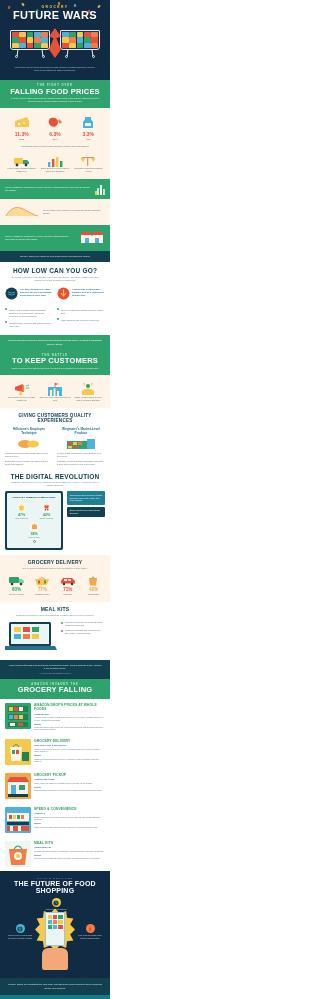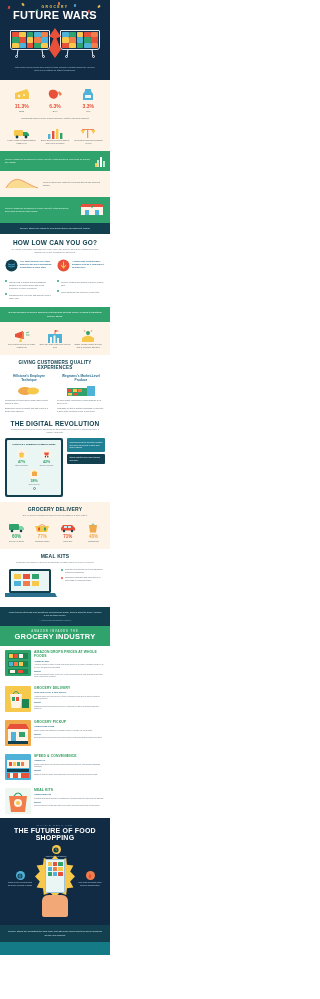--- a/index.html
+++ b/index.html
@@ -280,20 +280,25 @@
           <span class="wheel" style="left:5px"></span>
           <span class="wheel" style="right:5px"></span>
         </div>
       </div>
       <div class="clash"></div>
     </div>
 
     <p class="hero-sub">With food prices falling and cost-cut wars across in-digital shopping, grocery stores are battling to attract customers.</p>
   </section>
 
+  <section class="banner">
+    <div class="kick">THE FIGHT OVER</div>
+    <div class="ttl">FALLING FOOD PRICES</div>
+    <div class="body">In 2016, grocery store prices saw the largest decline in 50 years, and for retail grocers food prices dropped, making it hard for stores to turn a profit.</div>
+  </section>
 
   <section class="cream">
     <div class="trio">
       <div class="stat">
         <div class="ico">
           <svg width="16" height="13" viewBox="0 0 16 13">
               <path d="M1 5 L13 1 L15 5 L15 11 L1 11 Z" fill="#f6c84c"></path>
               <circle cx="5" cy="8" r="1.2" fill="#fdf3e6"></circle>
               <circle cx="10" cy="7" r="1" fill="#fdf3e6"></circle>
             </svg>
@@ -448,20 +453,25 @@
           </div>
         </div>
       </div>
     </div>
   </section>
 
   <div class="qbar">
     <span>Overall spending on food is dropping, but less than half that money is going to traditional grocery stores.</span>
   </div>
 
+  <section class="banner">
+    <div class="kick">THE BATTLE</div>
+    <div class="ttl">TO KEEP CUSTOMERS</div>
+    <div class="body">Grocery shoppers are hard to hold on to, so stores are working to keep them coming back.</div>
+  </section>
 
   <section class="cream">
     <div class="trio">
       <div class="stat">
         <div class="ico">
           <svg width="18" height="14" viewBox="0 0 18 14">
               <path d="M2 5 L10 2 L10 10 L2 8 Z" fill="#e8503a"></path>
               <rect x="9" y="3" width="2" height="7" fill="#f07d4a"></rect>
               <path d="M8 8 L9 13 L6 13 Z" fill="#f6c84c"></path>
               <path d="M13 4 L16 3 M13 6 L16.5 6" stroke="#2fa36b" stroke-width=".7"></path>
@@ -668,21 +678,21 @@
     </div>
   </section>
 
   <div class="strip">
     <div>When turbulent trends and growth for performance aside, there's going to grow Amazon a run for their money.</div>
     <div style="margin-top:1.5px;color:#8fb3c9;font-size:2px">— Food Retail Consultant in Grocery</div>
   </div>
 
   <section class="banner" style="background:#2fa36b">
     <div class="kick">AMAZON INVADES THE</div>
-    <div class="ttl">GROCERY INDUSTRY</div>
+    <div class="ttl">GROCERY FALLING</div>
   </section>
 
   <section>
 
     <article class="az-item">
       <div class="az-thumb">
         <svg width="26" height="26" viewBox="0 0 26 26">
             <rect width="26" height="26" fill="#2fa36b"></rect>
             <rect x="3" y="3" width="20" height="6" fill="#1e8452"></rect>
             <rect x="4" y="4" width="4" height="4" fill="#f6c84c"></rect>

